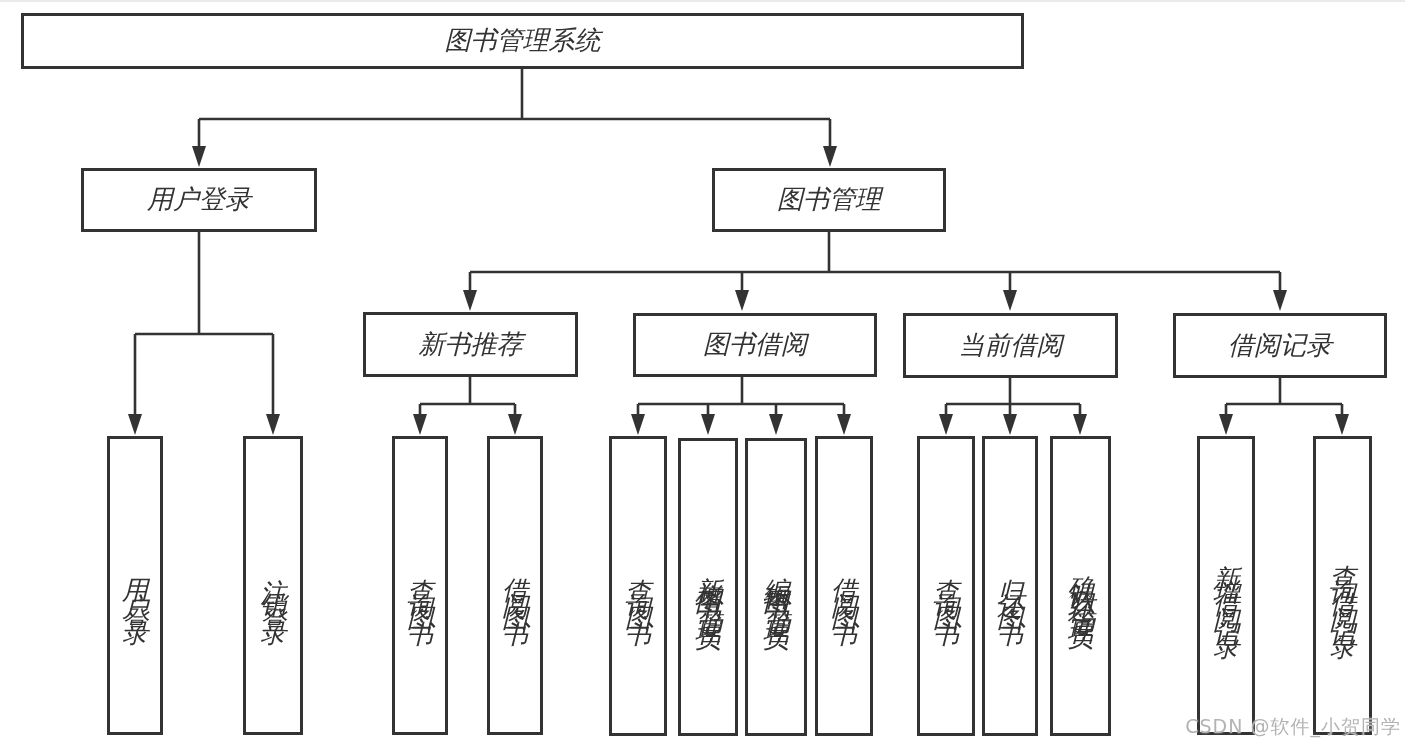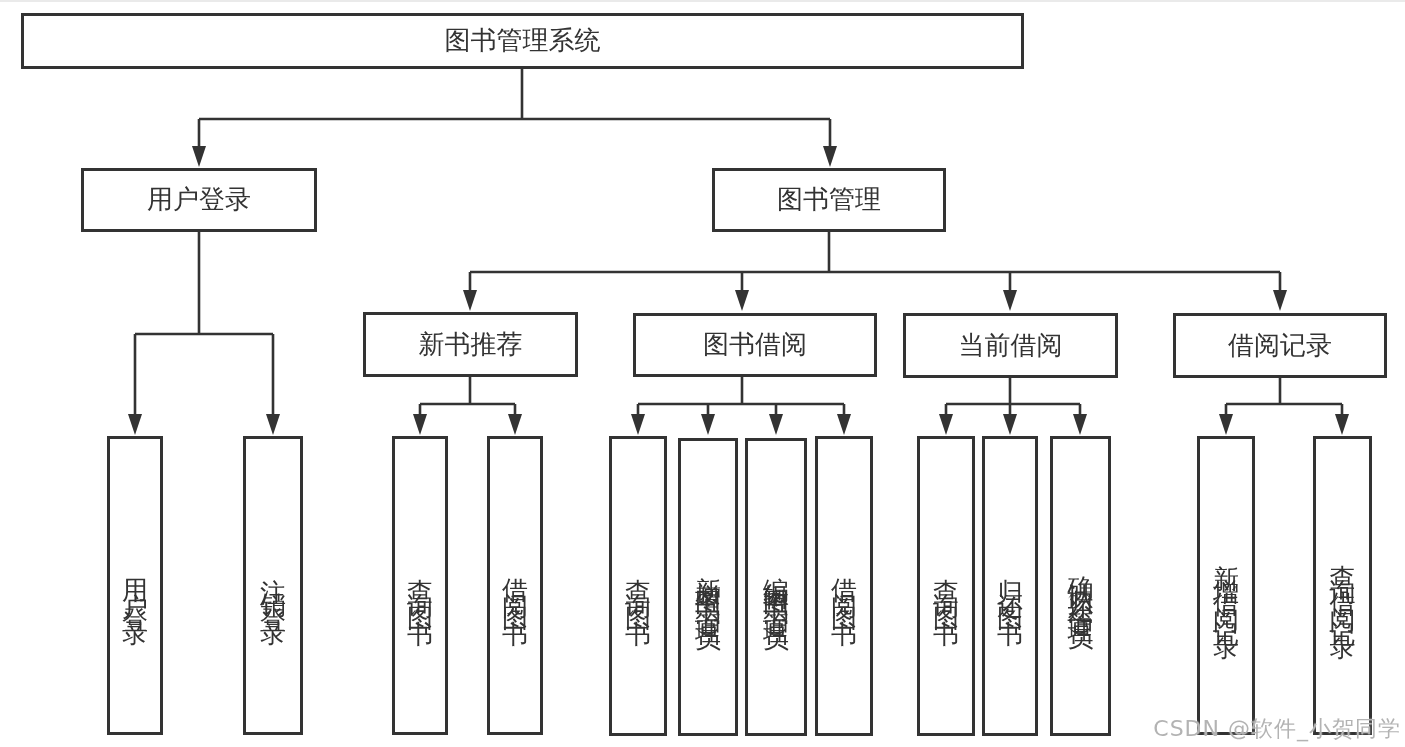--- a/index.html
+++ b/index.html
@@ -14,29 +14,29 @@
   #canvas::before{
     content:""; position:absolute; left:0; top:0; width:100%; height:2px;
     background:#dcdcdc; opacity:.6;
   }
   svg.connectors{position:absolute; left:0; top:0; width:1405px; height:747px;}
   svg.connectors path{stroke:var(--line); stroke-width:2.6; fill:none;}
   svg.connectors polygon{fill:var(--line); stroke:none;}
   .box{
     position:absolute; box-sizing:border-box; border:3px solid var(--line);
     background:var(--box_bg); display:flex; align-items:center; justify-content:center;
-    font-size:26px; line-height:1.2; white-space:nowrap;
+    font-size:26px; line-height:1.2; white-space:nowrap;font-style:italic;
   }
   .v span{
     writing-mode:vertical-rl; text-orientation:mixed;
     letter-spacing:14px; font-size:26px;
   }
   .v.long span{letter-spacing:7px;}
   .watermark{
-    position:absolute; right:4px; top:714px; font-size:22px;
+    position:absolute; right:4px; top:714px; font-size:19px;
     color:var(--watermark); letter-spacing:1px; z-index:5;
     text-shadow:0 0 2px rgba(255,255,255,.9);
   }
 </style>
 </head>
 <body>
 
 <div id="canvas">
 
   <svg class="connectors" viewBox="0 0 1405 747">

